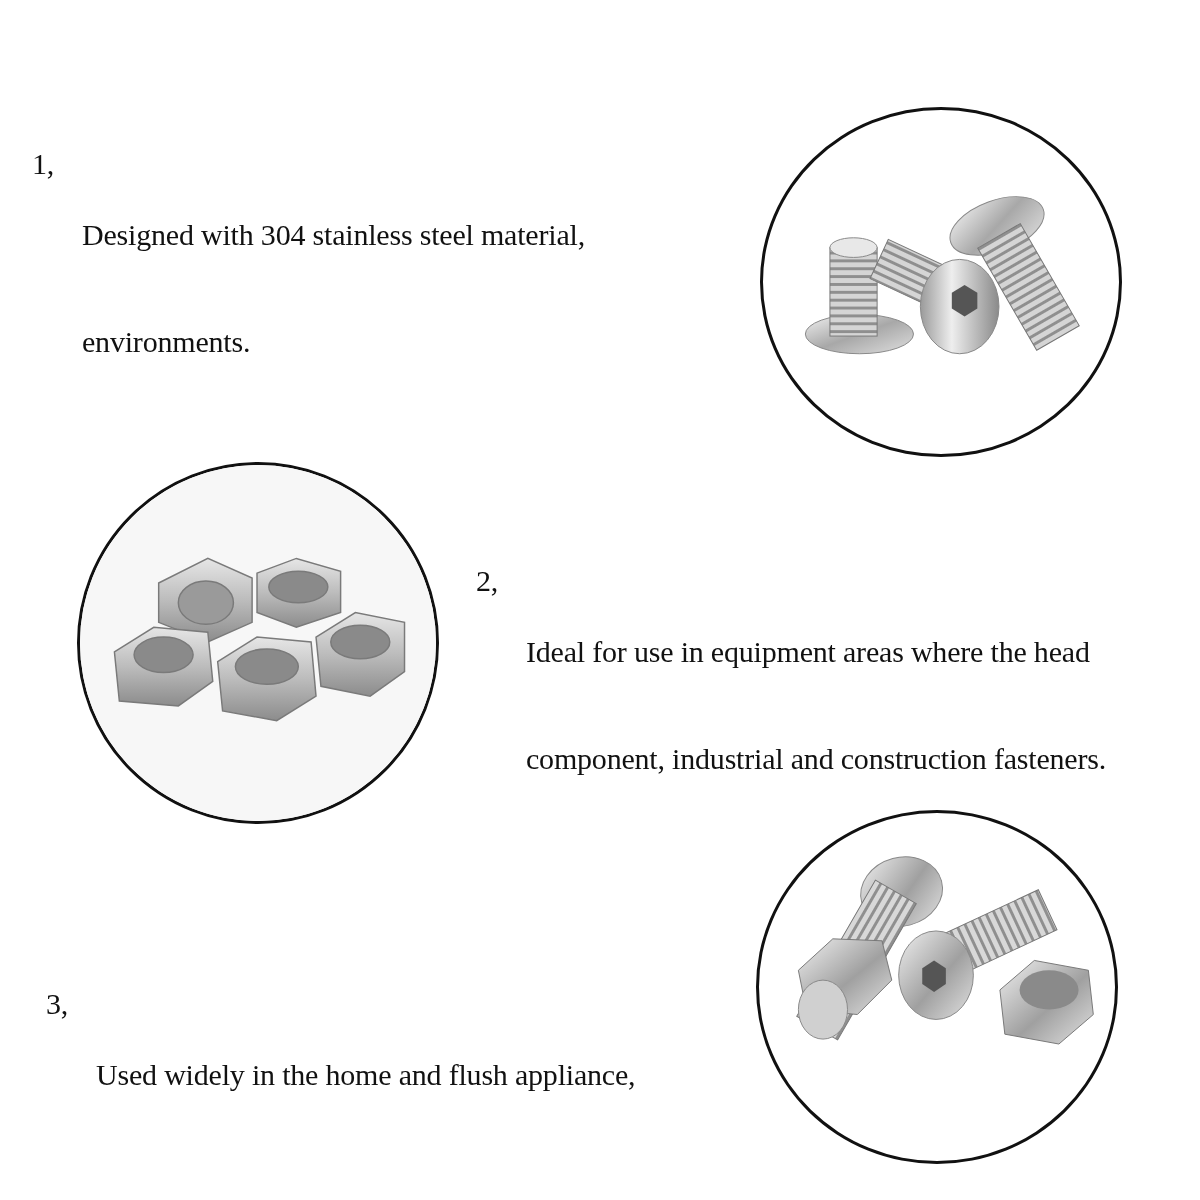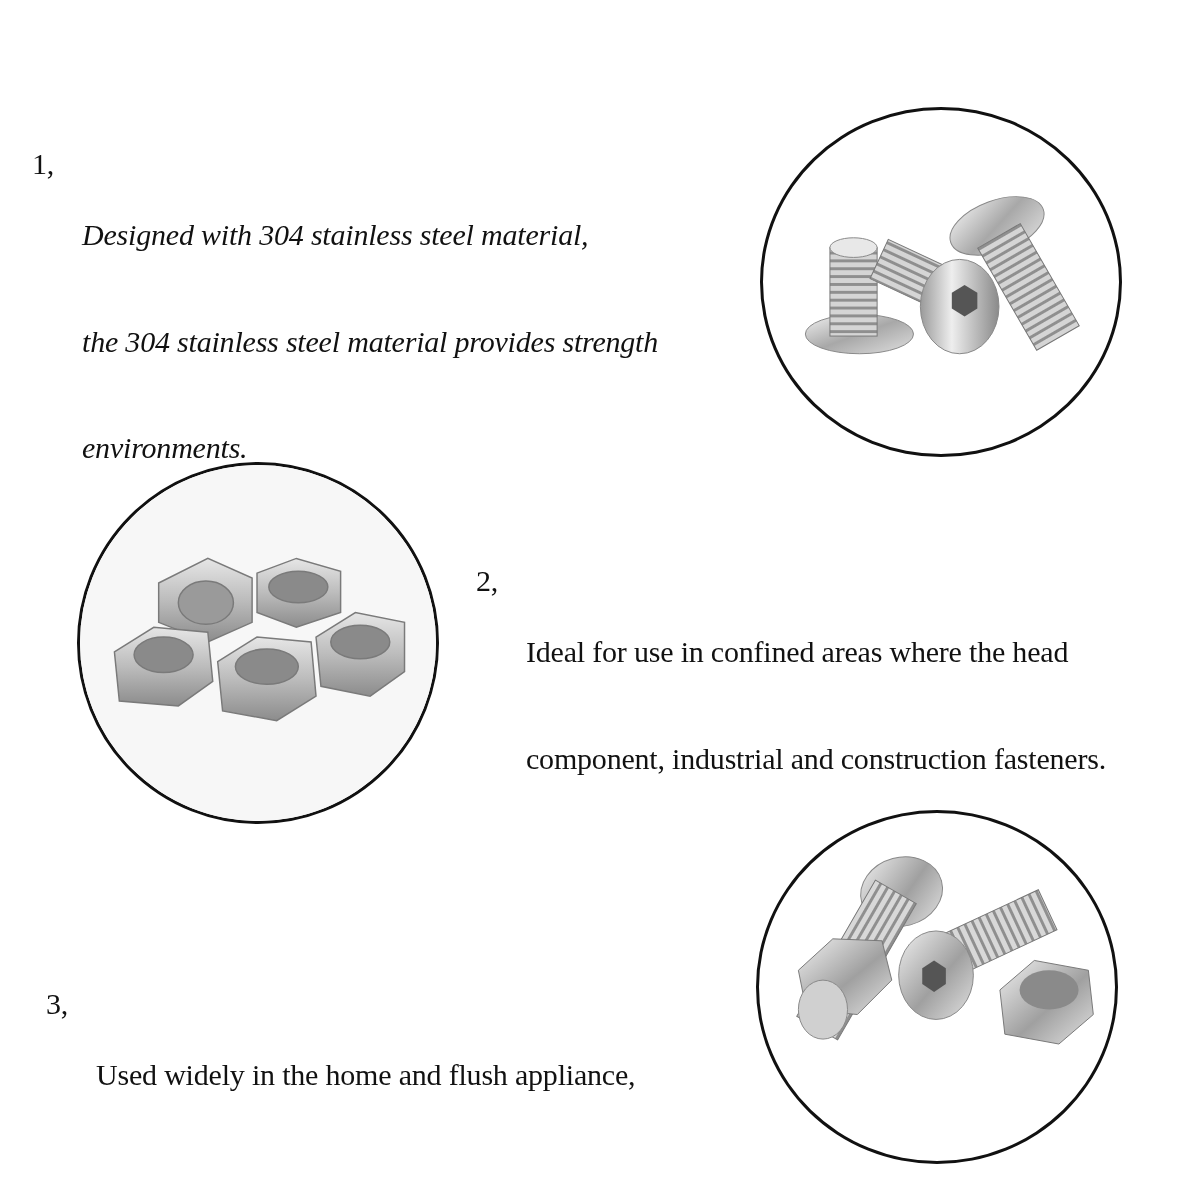--- a/index.html
+++ b/index.html
@@ -8,31 +8,30 @@
   .feature .num { position: absolute; left: 0; top: 0; }
   .feature .body { position: absolute; top: 0; white-space: pre; }
   .circle { position: absolute; border: 3px solid #111; border-radius: 50%; background: #fff; overflow: hidden; box-sizing: border-box; }
   .circle svg { position: absolute; left: 0; top: 0; width: 100%; height: 100%; }
 </style>
 </head>
 <body>
 
 <div class="feature" style="left:32px; top:146px; width:720px; height:150px;">
   <span class="num">1,</span>
-  <div class="body" style="left:50px;font-style:italic;">
+  <div class="body" style="left:50px;">
     <div>Designed with 304 stainless steel material,</div>
-    <div>the 304 stainless steel material provides strength</div>
     <div>environments.</div>
   </div>
 </div>
 
 <div class="feature" style="left:476px; top:563px; width:720px; height:110px;">
   <span class="num">2,</span>
   <div class="body" style="left:50px;">
-    <div>Ideal for use in confined areas where the head</div>
+    <div>Ideal for use in equipment areas where the head</div>
     <div>component, industrial and construction fasteners.</div>
   </div>
 </div>
 
 <div class="feature" style="left:46px; top:986px; width:700px; height:110px;">
   <span class="num">3,</span>
   <div class="body" style="left:50px;">
     <div>Used widely in the home and flush appliance,</div>
     
   </div>

